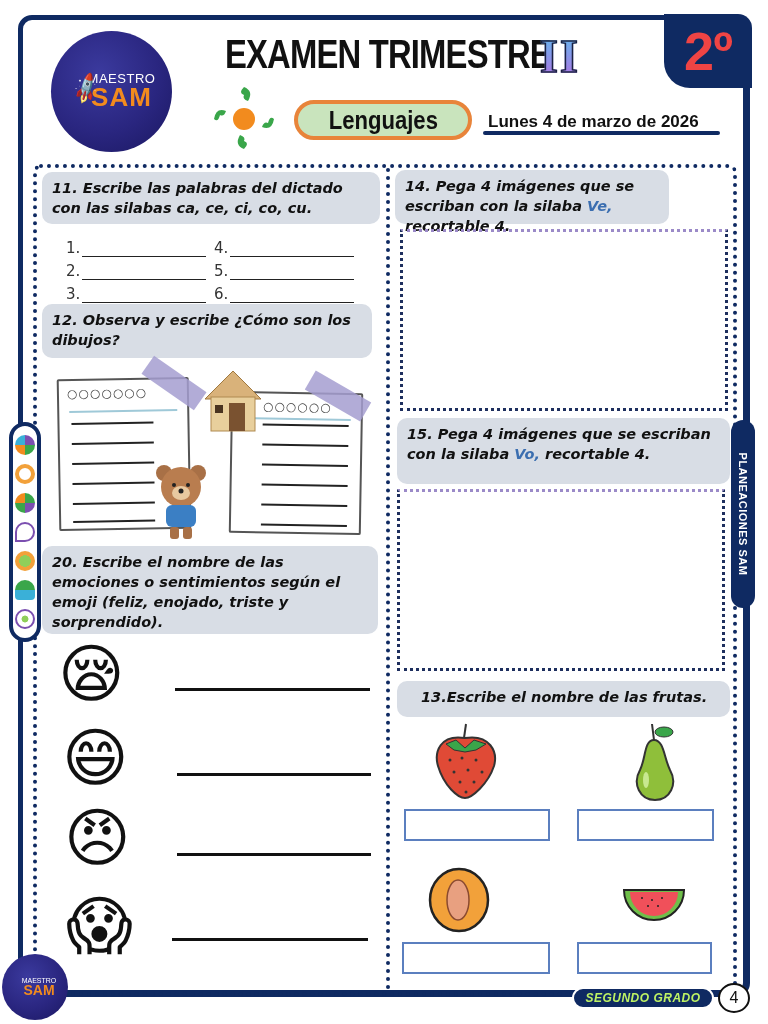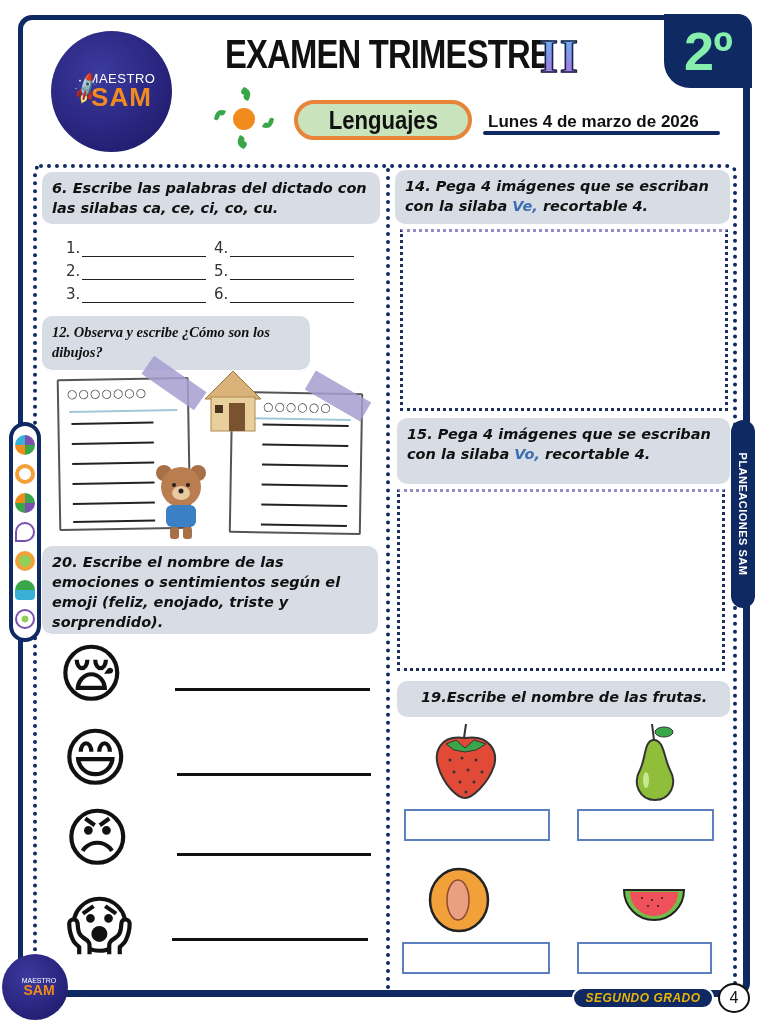--- a/index.html
+++ b/index.html
@@ -8,21 +8,21 @@
 
   .frame {
     position: absolute; left: 18px; top: 15px; width: 732px; height: 982px;
     border: 5px solid #0f2a62; border-radius: 14px; border-right-width: 7px; border-bottom-width: 7px;
   }
   .grade-tab {
     position: absolute; left: 664px; top: 14px; width: 88px; height: 74px;
     background: #0f2a62; border-radius: 0 14px 0 26px;
     display: flex; align-items: center; justify-content: center;
   }
-  .grade-tab span { color: #86efac; font-family: "Liberation Sans", sans-serif; font-weight: 700; font-size: 54px; letter-spacing: -1px; }
+  .grade-tab span { color: #ef4444; font-family: "Liberation Sans", sans-serif; font-weight: 700; font-size: 54px; letter-spacing: -1px; }
 
   .logo-top {
     position: absolute; left: 51px; top: 31px; width: 121px; height: 121px; border-radius: 50%;
     background: radial-gradient(circle at 40% 35%, #3b3a9e 0%, #2a2680 55%, #1a1760 100%);
     display: flex; flex-direction: column; align-items: center; justify-content: center;
   }
   .logo-top .rocket { position: absolute; left: 22px; top: 46px; font-size: 22px; color: #b6e3e8; transform: rotate(-30deg); }
   .logo-top .l1 { color: #ffffff; font-family: "Liberation Sans", sans-serif; font-size: 13px; margin-left: 20px; letter-spacing: 0.5px; }
   .logo-top .l2 { color: #f28b1e; font-family: "Liberation Sans", sans-serif; font-weight: 700; font-size: 26px; margin-left: 20px; margin-top: -4px; letter-spacing: 1px; }
 
@@ -95,21 +95,21 @@
     background: radial-gradient(circle at 40% 35%, #3b3a9e 0%, #2a2680 55%, #1a1760 100%);
     display: flex; flex-direction: column; align-items: center; justify-content: center;
   }
   .logo-bottom .l1 { color: #fff; font-family: "Liberation Sans", sans-serif; font-size: 7px; margin-left: 8px; }
   .logo-bottom .l2 { color: #f28b1e; font-family: "Liberation Sans", sans-serif; font-weight: 700; font-size: 14px; margin-left: 8px; margin-top: -2px; }
 
   .grade-footer {
     position: absolute; left: 572px; top: 987px; width: 142px; height: 22px; background: #0f2a62; border-radius: 11px;
     display: flex; align-items: center; justify-content: center; border: 2px solid #fff;
   }
-  .grade-footer span { color: #eab308; font-family: "Liberation Sans", sans-serif; font-weight: 700; font-size: 12px; font-style: italic; letter-spacing: 0.5px; }
+  .grade-footer span { color: #bef264; font-family: "Liberation Sans", sans-serif; font-weight: 700; font-size: 12px; font-style: italic; letter-spacing: 0.5px; }
   .page-num {
     position: absolute; left: 718px; top: 983px; width: 32px; height: 30px; border-radius: 50%; border: 2px solid #111; background: #fff;
     display: flex; align-items: center; justify-content: center; font-family: "Liberation Sans", sans-serif; font-size: 16px;
   }
 </style>
 </head>
 <body>
 
 <div class="frame"></div>
 <div class="grade-tab">
@@ -133,21 +133,21 @@
 </svg>
 <div class="subject-pill">
     <span>Lenguajes</span>
   </div>
 <div class="date-text">Lunes 4 de marzo de 2026</div>
 <div class="date-line"></div>
 
 <div class="dotted-outer"></div>
 <div class="col-divider"></div>
 
-<div class="q-box" style="left:42px; top:172px; width:338px; height:52px;">6. Escribe las palabras del dictado con las silabas ca, ce, ci, co, cu.</div>
+<div class="q-box" style="left:42px; top:172px; width:338px; height:52px;">11. Escribe las palabras del dictado con las silabas ca, ce, ci, co, cu.</div>
 <div class="blanks">
   <div class="blank-row">
     <div class="blank">
         <span>1.</span>
         <span class="ln"></span>
       </div>
     <div class="blank">
         <span>4.</span>
         <span class="ln"></span>
       </div>
@@ -167,21 +167,21 @@
         <span>3.</span>
         <span class="ln"></span>
       </div>
     <div class="blank">
         <span>6.</span>
         <span class="ln"></span>
       </div>
   </div>
 </div>
 
-<div class="q-box" style="left:42px; top:316px; width:268px; height:54px;font-family:Liberation Serif, serif;">12. Observa y escribe ¿Cómo son los dibujos?</div>
+<div class="q-box" style="left:42px; top:304px; width:330px; height:54px;">12. Observa y escribe ¿Cómo son los dibujos?</div>
 
 <div class="note-sheet" style="left:58px; top:378px; width:132px; height:152px; transform:rotate(-1deg);">
   <span class="rings">○○○○○○○</span>
   <div class="blue-line" style="top:30px;"></div>
   <div class="wline" style="left:12px; width:82px; top:42px;"></div>
   <div class="wline" style="left:12px; width:82px; top:62px;"></div>
   <div class="wline" style="left:12px; width:82px; top:82px;"></div>
   <div class="wline" style="left:12px; width:82px; top:102px;"></div>
   <div class="wline" style="left:12px; width:82px; top:122px;"></div>
   <div class="wline" style="left:12px; width:82px; top:140px;"></div>
@@ -227,31 +227,31 @@
 
 <div class="emoji" style="left:62px; top:726px;">😄</div>
 <div class="emo-line" style="left:177px; top:773px; width:194px;"></div>
 
 <div class="emoji" style="left:64px; top:806px;">😠</div>
 <div class="emo-line" style="left:177px; top:853px; width:194px;"></div>
 
 <div class="emoji" style="left:66px; top:894px;">😱</div>
 <div class="emo-line" style="left:172px; top:938px; width:196px;"></div>
 
-<div class="q-box" style="left:395px; top:170px; width:335px; height:54px;">
+<div class="q-box" style="left:395px; top:170px; width:274px; height:54px;">
   <span>14. Pega 4 imágenes que se escriban con la silaba </span><span class="blue">Ve,</span><span> recortable 4.</span>
 </div>
 <div class="paste-box" style="left:400px; top:229px; width:328px; height:182px;"></div>
 
 <div class="q-box" style="left:397px; top:418px; width:333px; height:66px;">
   <span>15. Pega 4 imágenes que se escriban con la silaba </span><span class="blue">Vo,</span><span> recortable 4.</span>
 </div>
 <div class="paste-box" style="left:397px; top:489px; width:328px; height:182px;"></div>
 
-<div class="q-box" style="left:397px; top:681px; width:333px; height:36px; padding-left:24px;">19.Escribe el nombre de las frutas.</div>
+<div class="q-box" style="left:397px; top:681px; width:333px; height:36px; padding-left:24px;">13.Escribe el nombre de las frutas.</div>
 
 <svg class="fruit" style="left:432px; top:722px; width:66px; height:80px;" viewBox="0 0 66 80">
   <line x1="34" y1="2" x2="32" y2="16" stroke="#333" stroke-width="2"></line>
   <path d="M33 16 C8 12 2 30 6 44 C12 64 26 76 33 76 C40 76 56 62 62 44 C66 30 58 12 33 16Z" fill="#e04a36" stroke="#333" stroke-width="2"></path>
   <path d="M14 22 L24 18 L33 26 L42 18 L54 22 L44 28 L33 30 L22 28Z" fill="#3aa64a" stroke="#333" stroke-width="1"></path>
   <g fill="#333">
       <circle cx="18" cy="38" r="1.5"></circle>
       <circle cx="30" cy="36" r="1.5"></circle>
       <circle cx="44" cy="38" r="1.5"></circle>
       <circle cx="22" cy="50" r="1.5"></circle>

